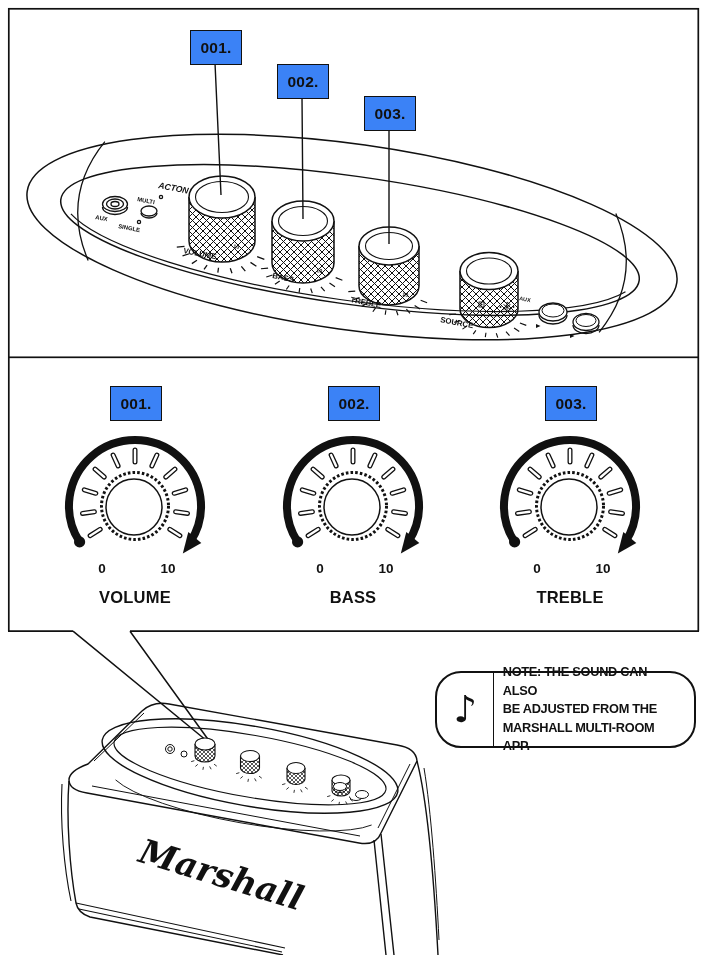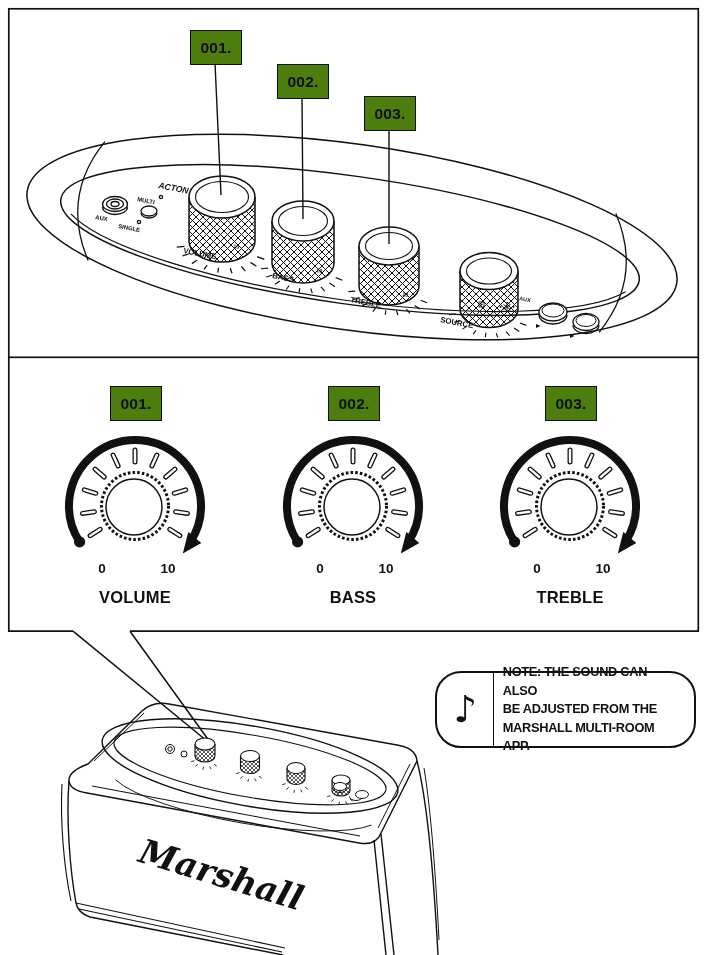--- a/index.html
+++ b/index.html
@@ -1,19 +1,19 @@
 <!DOCTYPE html>
 <html><head>
 <meta charset="utf-8">
 <style>
   html,body{margin:0;padding:0;background:#fff;}
   .stage{position:relative;width:708px;height:955px;background:#fff;overflow:hidden;
          font-family:"Liberation Sans",sans-serif;color:#111;}
   #art{position:absolute;left:0;top:0;}
-  .callout{position:absolute;width:50px;height:33px;border:1.8px solid #111;background:#4d7c0f;
+  .callout{position:absolute;width:50px;height:33px;border:1.8px solid #111;background:#3b82f6;
            display:flex;align-items:center;justify-content:center;
            font-weight:bold;font-size:15.5px;letter-spacing:.2px;z-index:3;}
   .lbl{font-family:"Liberation Sans",sans-serif;font-weight:bold;fill:#111;}
   .micro{font-family:"Liberation Sans",sans-serif;font-weight:bold;fill:#111;}
   .note-box{position:absolute;left:435px;top:671px;width:257px;height:73px;
             border:2.2px solid #111;border-radius:26px;background:#fff;
             display:flex;align-items:stretch;z-index:3;}
   .note-icon-cell{width:56px;display:flex;align-items:center;justify-content:center;
                   border-right:1.8px solid #111;}
   .note-icon{font-size:37px;line-height:1;font-family:"DejaVu Sans",sans-serif;}

